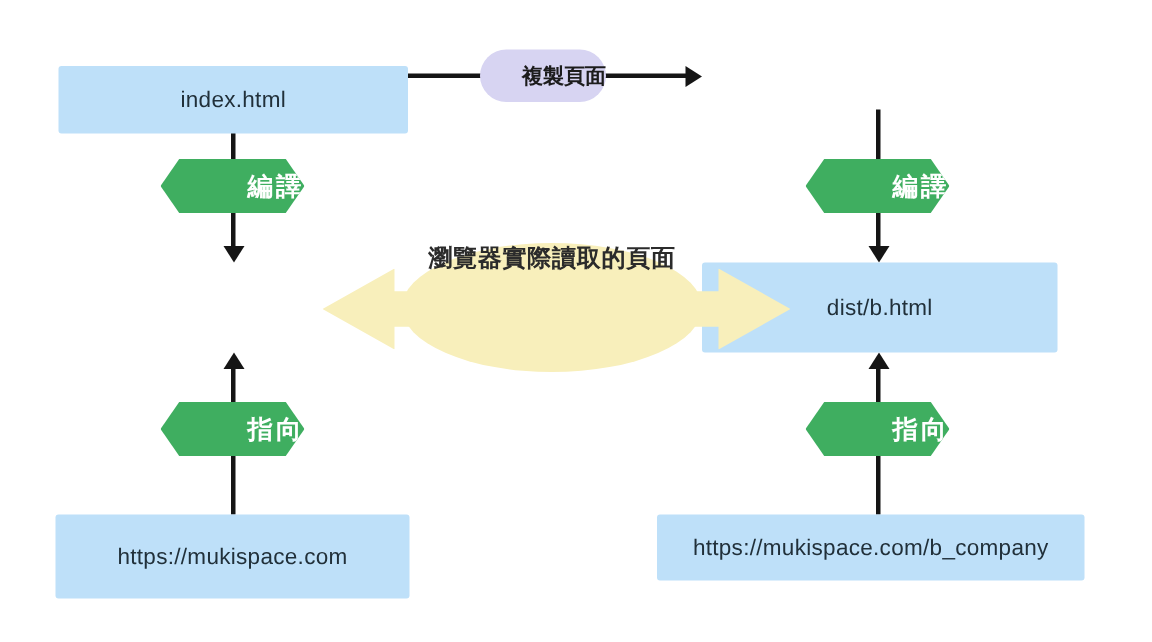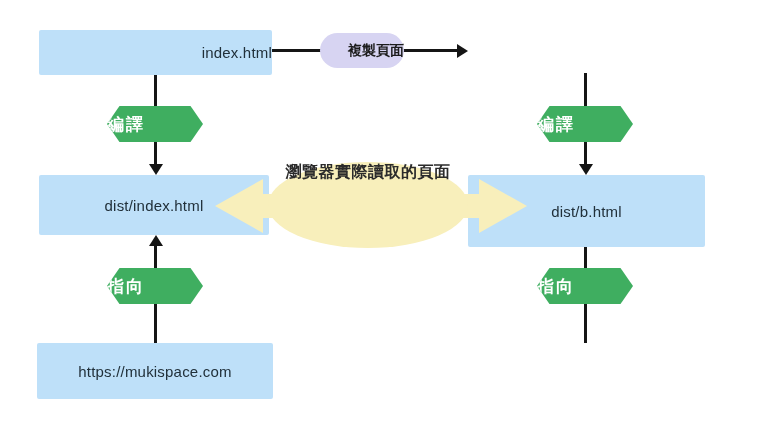--- a/index.html
+++ b/index.html
@@ -27,24 +27,24 @@
     border-radius: 2px;
     display: flex;
     align-items: center;
     justify-content: center;
     color: var(--node-text);
     font-size: 15px;
     font-weight: 500;
     letter-spacing: 0.2px;
     z-index: 2;
   }
-  .node.top-left    { left: 39px;  top: 30px;  width: 233px; height: 45px; justify-content: flex-end; }
+  .node.top-left    { left: 39px;  top: 44px;  width: 233px; height: 45px; }
   .node.top-right   { left: 469px; top: 28px;  width: 233px; height: 45px; }
   .node.mid-left    { left: 39px;  top: 175px; width: 230px; height: 60px; }
-  .node.mid-right   { left: 468px; top: 175px; width: 237px; height: 72px; }
+  .node.mid-right   { left: 468px; top: 175px; width: 237px; height: 60px; }
   .node.bottom-left { left: 37px;  top: 343px; width: 236px; height: 56px; }
   .node.bottom-right{ left: 438px; top: 343px; width: 285px; height: 44px; }
 
   .vline {
     position: absolute;
     width: 3px;
     background: var(--connector);
     z-index: 1;
   }
   .hline {
@@ -64,21 +64,21 @@
   .arr-right { border-top: 7px solid transparent; border-bottom: 7px solid transparent; border-left: 11px solid var(--connector); }
 
   .badge {
     position: absolute;
     width: 96px;
     height: 36px;
     background: var(--badge-fill);
     clip-path: polygon(13% 0, 87% 0, 100% 50%, 87% 100%, 13% 100%, 0 50%);
     display: flex;
     align-items: center;
-    justify-content: flex-start;
+    justify-content: flex-end;
     color: #ffffff;
     font-size: 17px;
     font-weight: 700;
     letter-spacing: 2px;
     z-index: 5;
   }
   .badge.compile-left  { left: 107px; top: 106px; }
   .badge.compile-right { left: 537px; top: 106px; }
   .badge.point-left    { left: 107px; top: 268px; }
   .badge.point-right   { left: 537px; top: 268px; }
@@ -146,28 +146,28 @@
   <div class="arr arr-up" style="left:148.5px; top:235px;"></div>
 
   <div class="vline" style="left:584px; top:73px; height:92px;"></div>
   <div class="arr arr-down" style="left:578.5px; top:164px;"></div>
   <div class="vline" style="left:584px; top:245px; height:98px;"></div>
   <div class="arr arr-up" style="left:578.5px; top:235px;"></div>
 
   <div class="node top-left">
     <span>index.html</span>
   </div>
-  <div class="node mid-left">
-    <span>dist/index.html</span>
-  </div>
   <div class="node mid-right">
     <span>dist/b.html</span>
   </div>
   <div class="node bottom-left">
     <span>https://mukispace.com</span>
+  </div>
+  <div class="node bottom-right">
+    <span>https://mukispace.com/b_company</span>
   </div>
 
   <div class="block-arrow left"></div>
   <div class="block-arrow right"></div>
 
   <div class="ellipse">
     <span>瀏覽器實際讀取的頁面</span>
   </div>
 
   <div class="pill">

